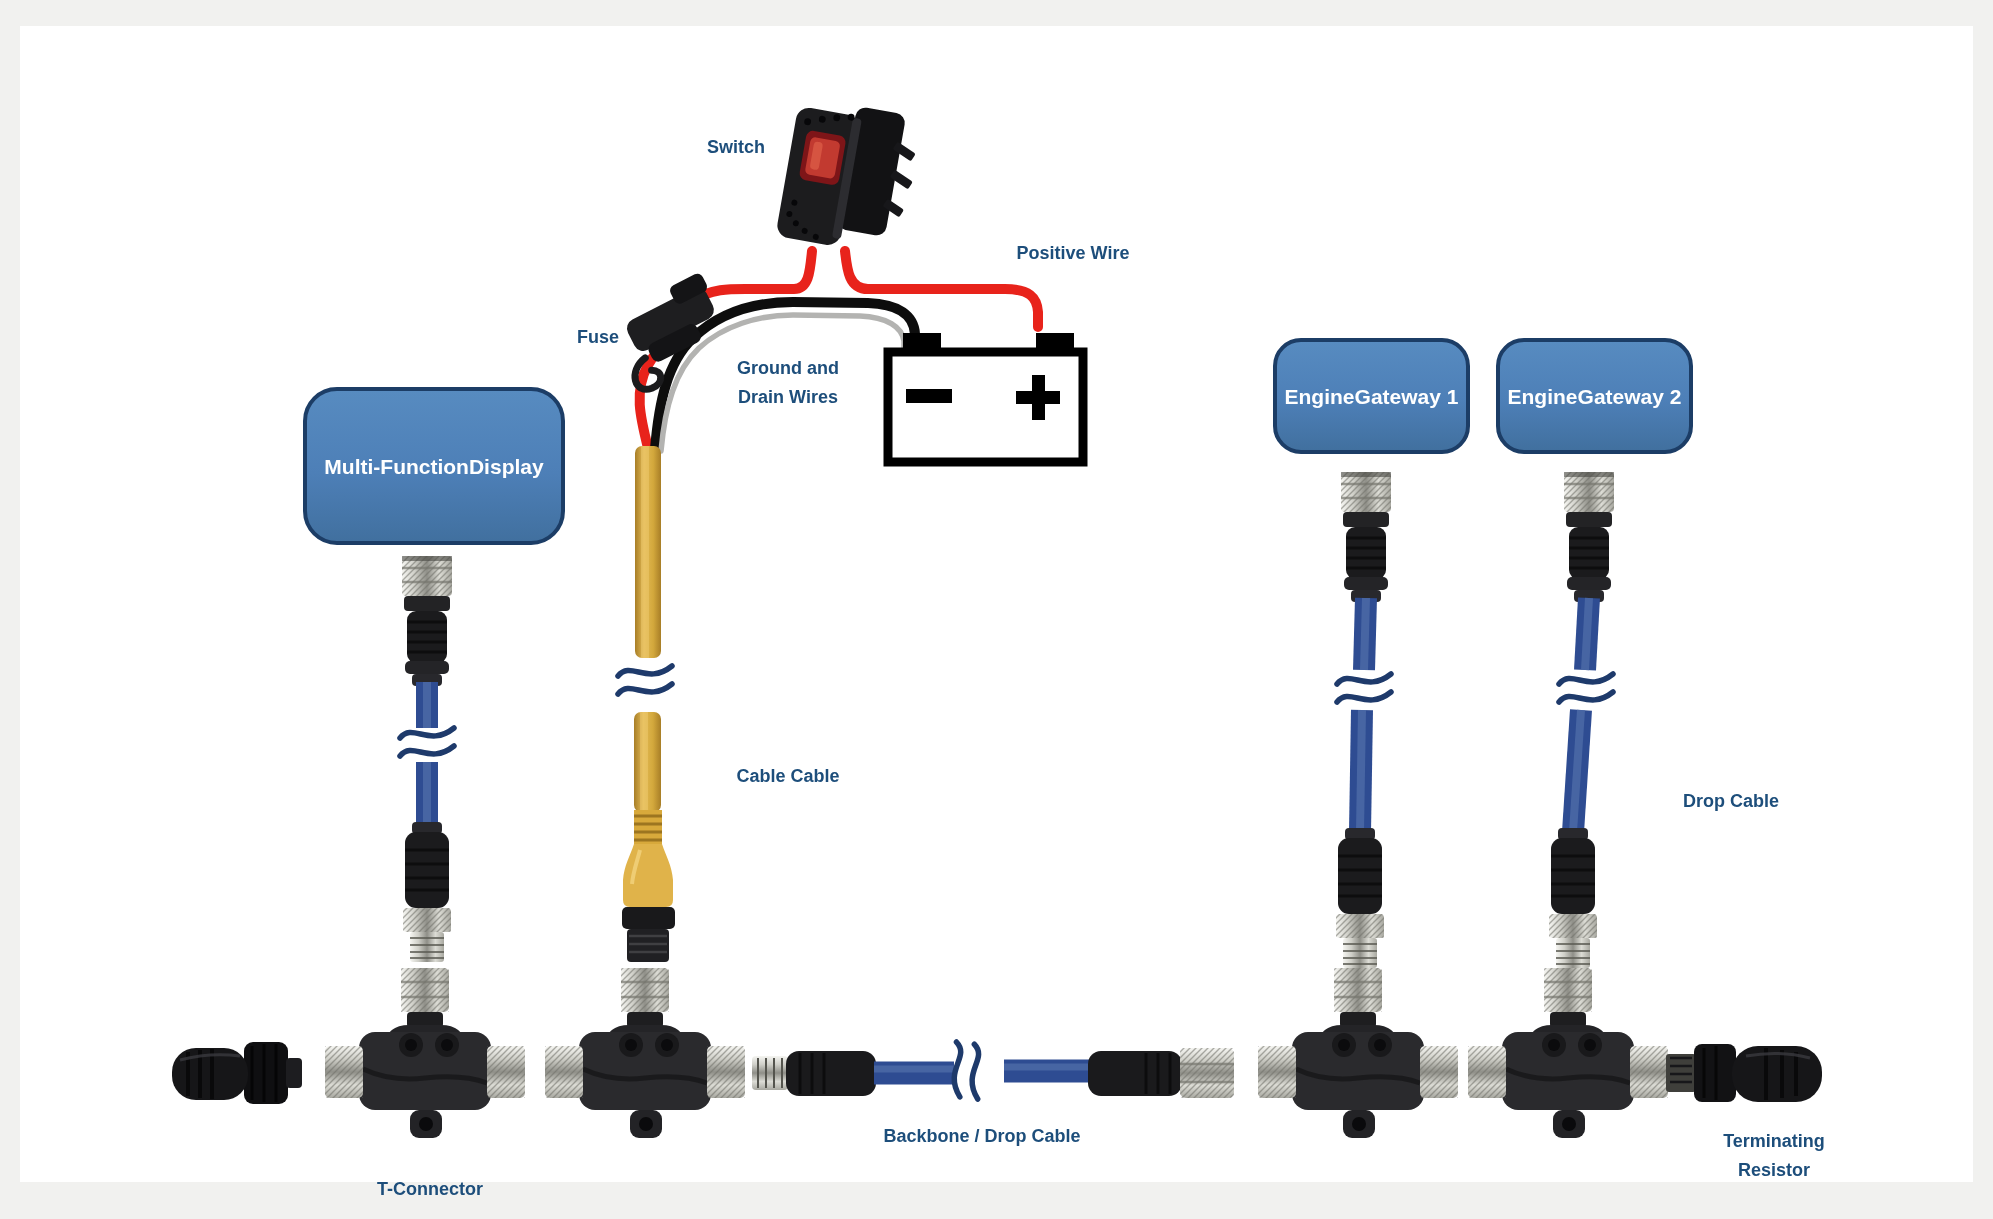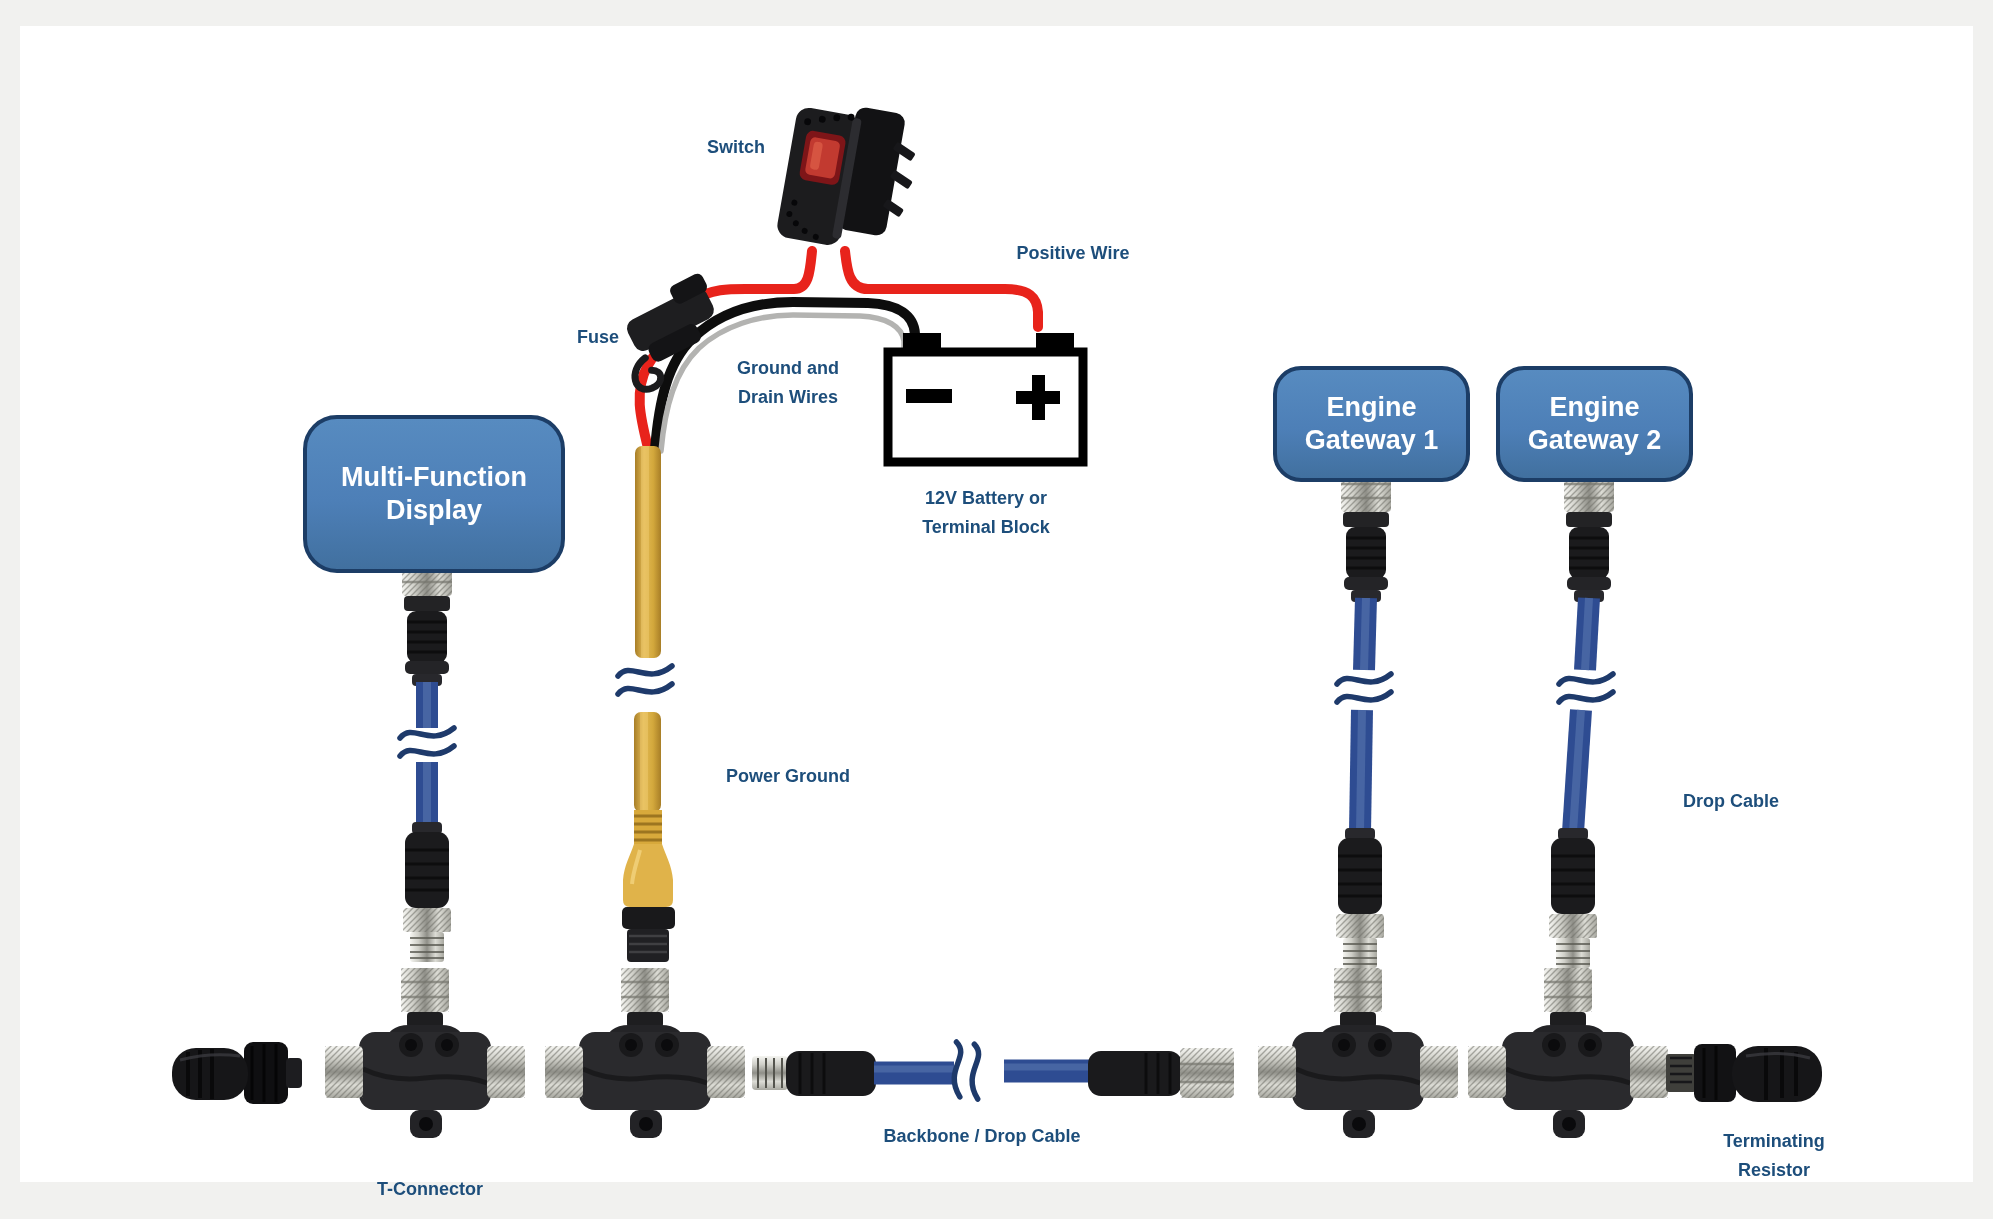--- a/index.html
+++ b/index.html
@@ -3,24 +3,24 @@
 <meta charset="utf-8">
 <style>
   html,body{margin:0;padding:0;background:#e8e8e6;}
   .stage{position:relative;width:1993px;height:1219px;background:#f1f1ef;overflow:hidden;
          font-family:"Liberation Sans",sans-serif;}
   .paper{position:absolute;left:20px;top:26px;width:1953px;height:1156px;background:#ffffff;}
   svg.scene{position:absolute;left:0;top:0;}
   .lbl{position:absolute;transform:translate(-50%,-50%);color:#1d4e7b;font-weight:bold;
        font-size:18px;line-height:29px;text-align:center;white-space:nowrap;}
   .lbl span{display:block;}
-  .node{position:absolute;display:flex;flex-direction:column;align-items:center;justify-content:center;
+  .node{position:absolute;display:flex;flex-direction:row;align-items:center;justify-content:center;
         background:linear-gradient(180deg,#578bc0 0%,#4d7fb7 55%,#41709f 100%);
-        border:4px solid #1c3d66;color:#ffffff;font-weight:bold;font-size:27px;line-height:33px;
-        text-align:center;box-sizing:border-box;margin-top:28px;}
+        border:4px solid #1c3d66;color:#ffffff;font-weight:bold;font-size:21px;line-height:33px;
+        text-align:center;box-sizing:border-box;}
   .node span{display:block;}
 </style>
 </head>
 <body>
 
 <div class="stage">
   <div class="paper"></div>
 
   <svg class="scene" width="1993" height="1219" viewBox="0 0 1993 1219">
     <defs>
@@ -248,25 +248,21 @@
     <span>Gateway 2</span>
   </div>
 
   <div class="lbl" style="left:736px;top:147px;">Switch</div>
   <div class="lbl" style="left:1073px;top:253px;">Positive Wire</div>
   <div class="lbl" style="left:598px;top:293px;margin-top:44px;">Fuse</div>
   <div class="lbl" style="left:788px;top:383px;">
     <span>Ground and</span>
     <span>Drain Wires</span>
   </div>
-  <div class="lbl" style="left:986px;top:513px;">
-    <span>12V Battery or</span>
-    <span>Terminal Block</span>
-  </div>
-  <div class="lbl" style="left:788px;top:776px;">Power Ground</div>
+  <div class="lbl" style="left:788px;top:776px;">Cable Cable</div>
   <div class="lbl" style="left:1731px;top:801px;">Drop Cable</div>
   <div class="lbl" style="left:430px;top:1153px;margin-top:36px;">T-Connector</div>
   <div class="lbl" style="left:982px;top:1136px;">Backbone / Drop Cable</div>
   <div class="lbl" style="left:1774px;top:1156px;">
     <span>Terminating</span>
     <span>Resistor</span>
   </div>
 </div>
 
 </body></html>

